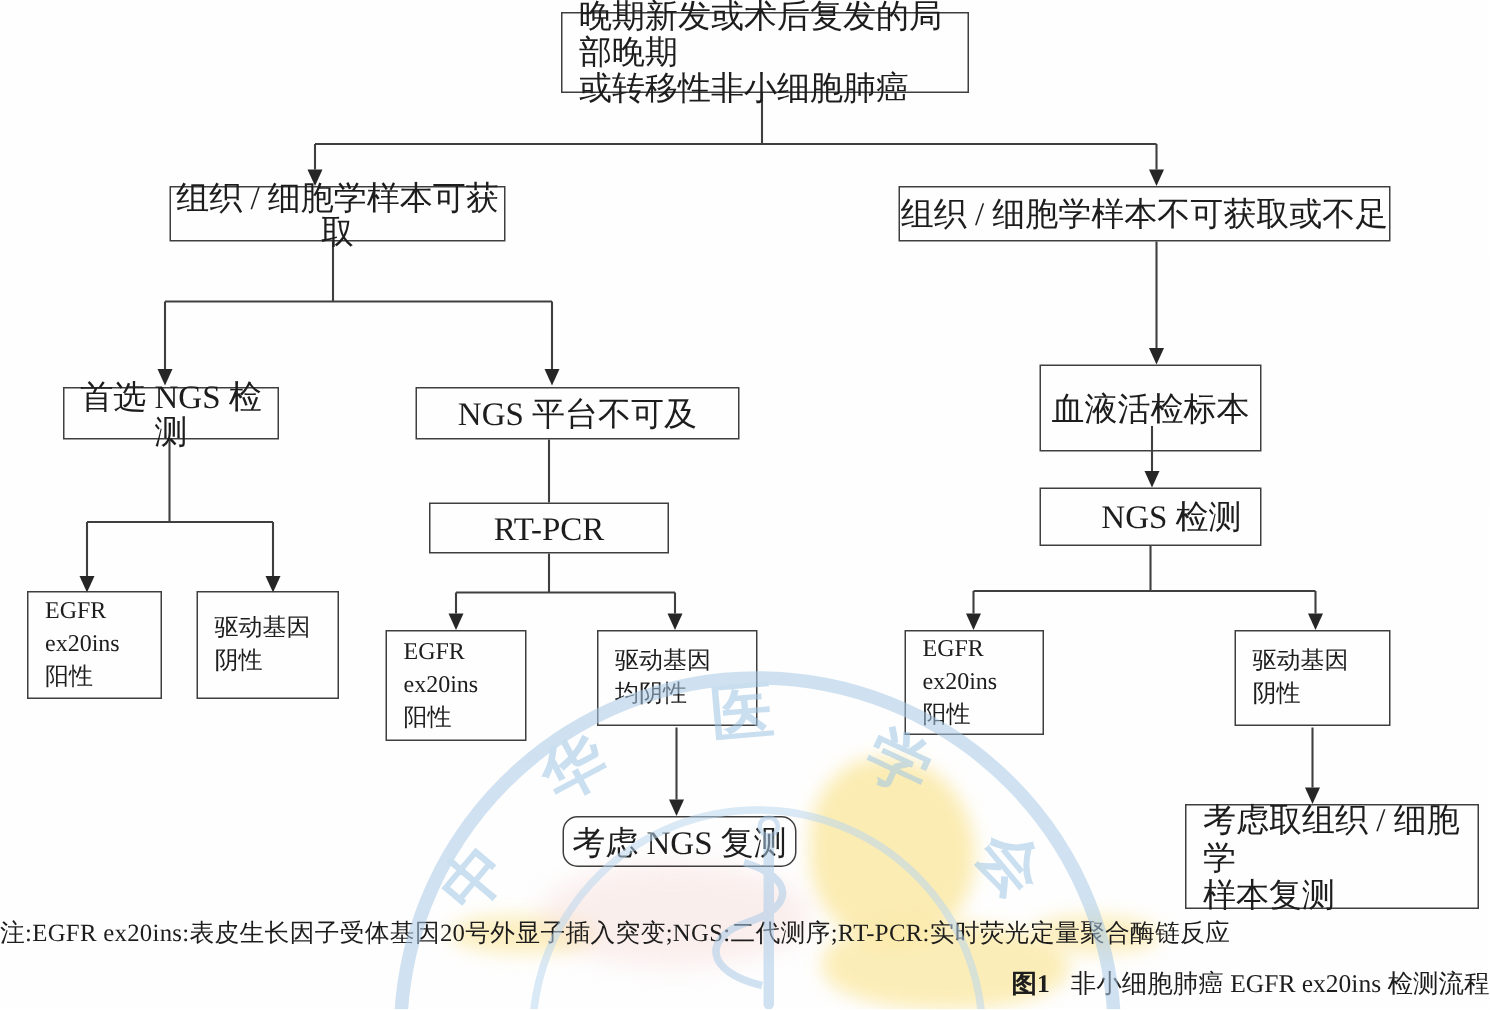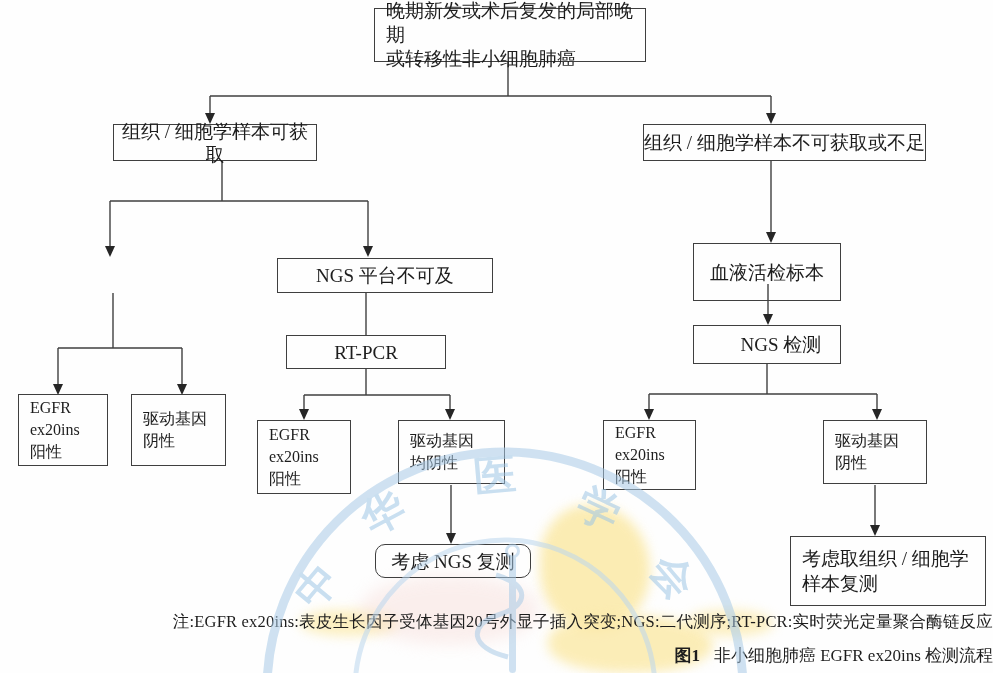--- a/index.html
+++ b/index.html
@@ -16,29 +16,29 @@
     position:absolute;font-family:"Liberation Serif","DejaVu Serif",serif;
     color:#9ec6e6;font-weight:bold;font-size:42px;line-height:1;
   }
   
   #connectors{position:absolute;left:0;top:0;z-index:1;}
   #connectors path{stroke:#3f3f3f;stroke-width:1.4;fill:none;}
   #connectors polygon{fill:#262626;stroke:none;}
   
   .box{
     position:absolute;box-sizing:border-box;border:1.5px solid #3f3f3f;background:transparent;
-    display:flex;align-items:center;font-size:19px;line-height:23px;white-space:pre-line;
+    display:flex;align-items:center;font-size:22px;line-height:23px;white-space:pre-line;
     z-index:2;
   }
   .center{justify-content:center;text-align:center;}
   .left{justify-content:flex-start;text-align:left;padding-left:11px;padding-right:4px;}
   .small{font-size:16px;line-height:22px;}
   
   #note{
-    position:absolute;left:0;right:0;top:611px;text-align:right;
+    position:absolute;left:0;right:0;top:611px;text-align:left;
     font-size:16.5px;z-index:4;letter-spacing:.2px;
   }
   #caption{
     position:absolute;left:15px;right:0;top:644px;text-align:right;font-size:17px;z-index:4;
   }
   #caption .cap-label{font-weight:bold;margin-right:14px;}
 </style>
 </head>
 <body>
 
@@ -98,24 +98,25 @@
     <polygon points="644,409 654,409 649,420"></polygon>
     <polygon points="872,409 882,409 877,420"></polygon>
 
     <path d="M875,485 L875,525"></path>
     <polygon points="870,525 880,525 875,536"></polygon>
   </svg>
 
   <div class="box left" style="left:374px;top:8px;width:272px;height:54px;line-height:24px;">晚期新发或术后复发的局部晚期
 或转移性非小细胞肺癌</div>
 
-  <div class="box center" style="left:113px;top:124px;width:204px;height:37px;">组织 / 细胞学样本可获取</div>
+  <div class="box center" style="left:113px;top:124px;width:224px;height:37px;">组织 / 细胞学样本可获取</div>
 
-  <div class="box center" style="left:643px;top:124px;width:283px;height:37px;">组织 / 细胞学样本不可获取或不足</div>
+  <div class="box center" style="left:599px;top:124px;width:328px;height:37px;">组织 / 细胞学样本不可获取或不足</div>
 
+  <div class="box center" style="left:42px;top:258px;width:144px;height:35px;">首选 NGS 检测</div>
 
   <div class="box center" style="left:277px;top:258px;width:216px;height:35px;">NGS 平台不可及</div>
 
   <div class="box left small" style="left:18px;top:394px;width:90px;height:72px;">EGFR
 ex20ins
 阳性</div>
 
   <div class="box left small" style="left:131px;top:394px;width:95px;height:72px;">驱动基因
 阴性</div>
 

